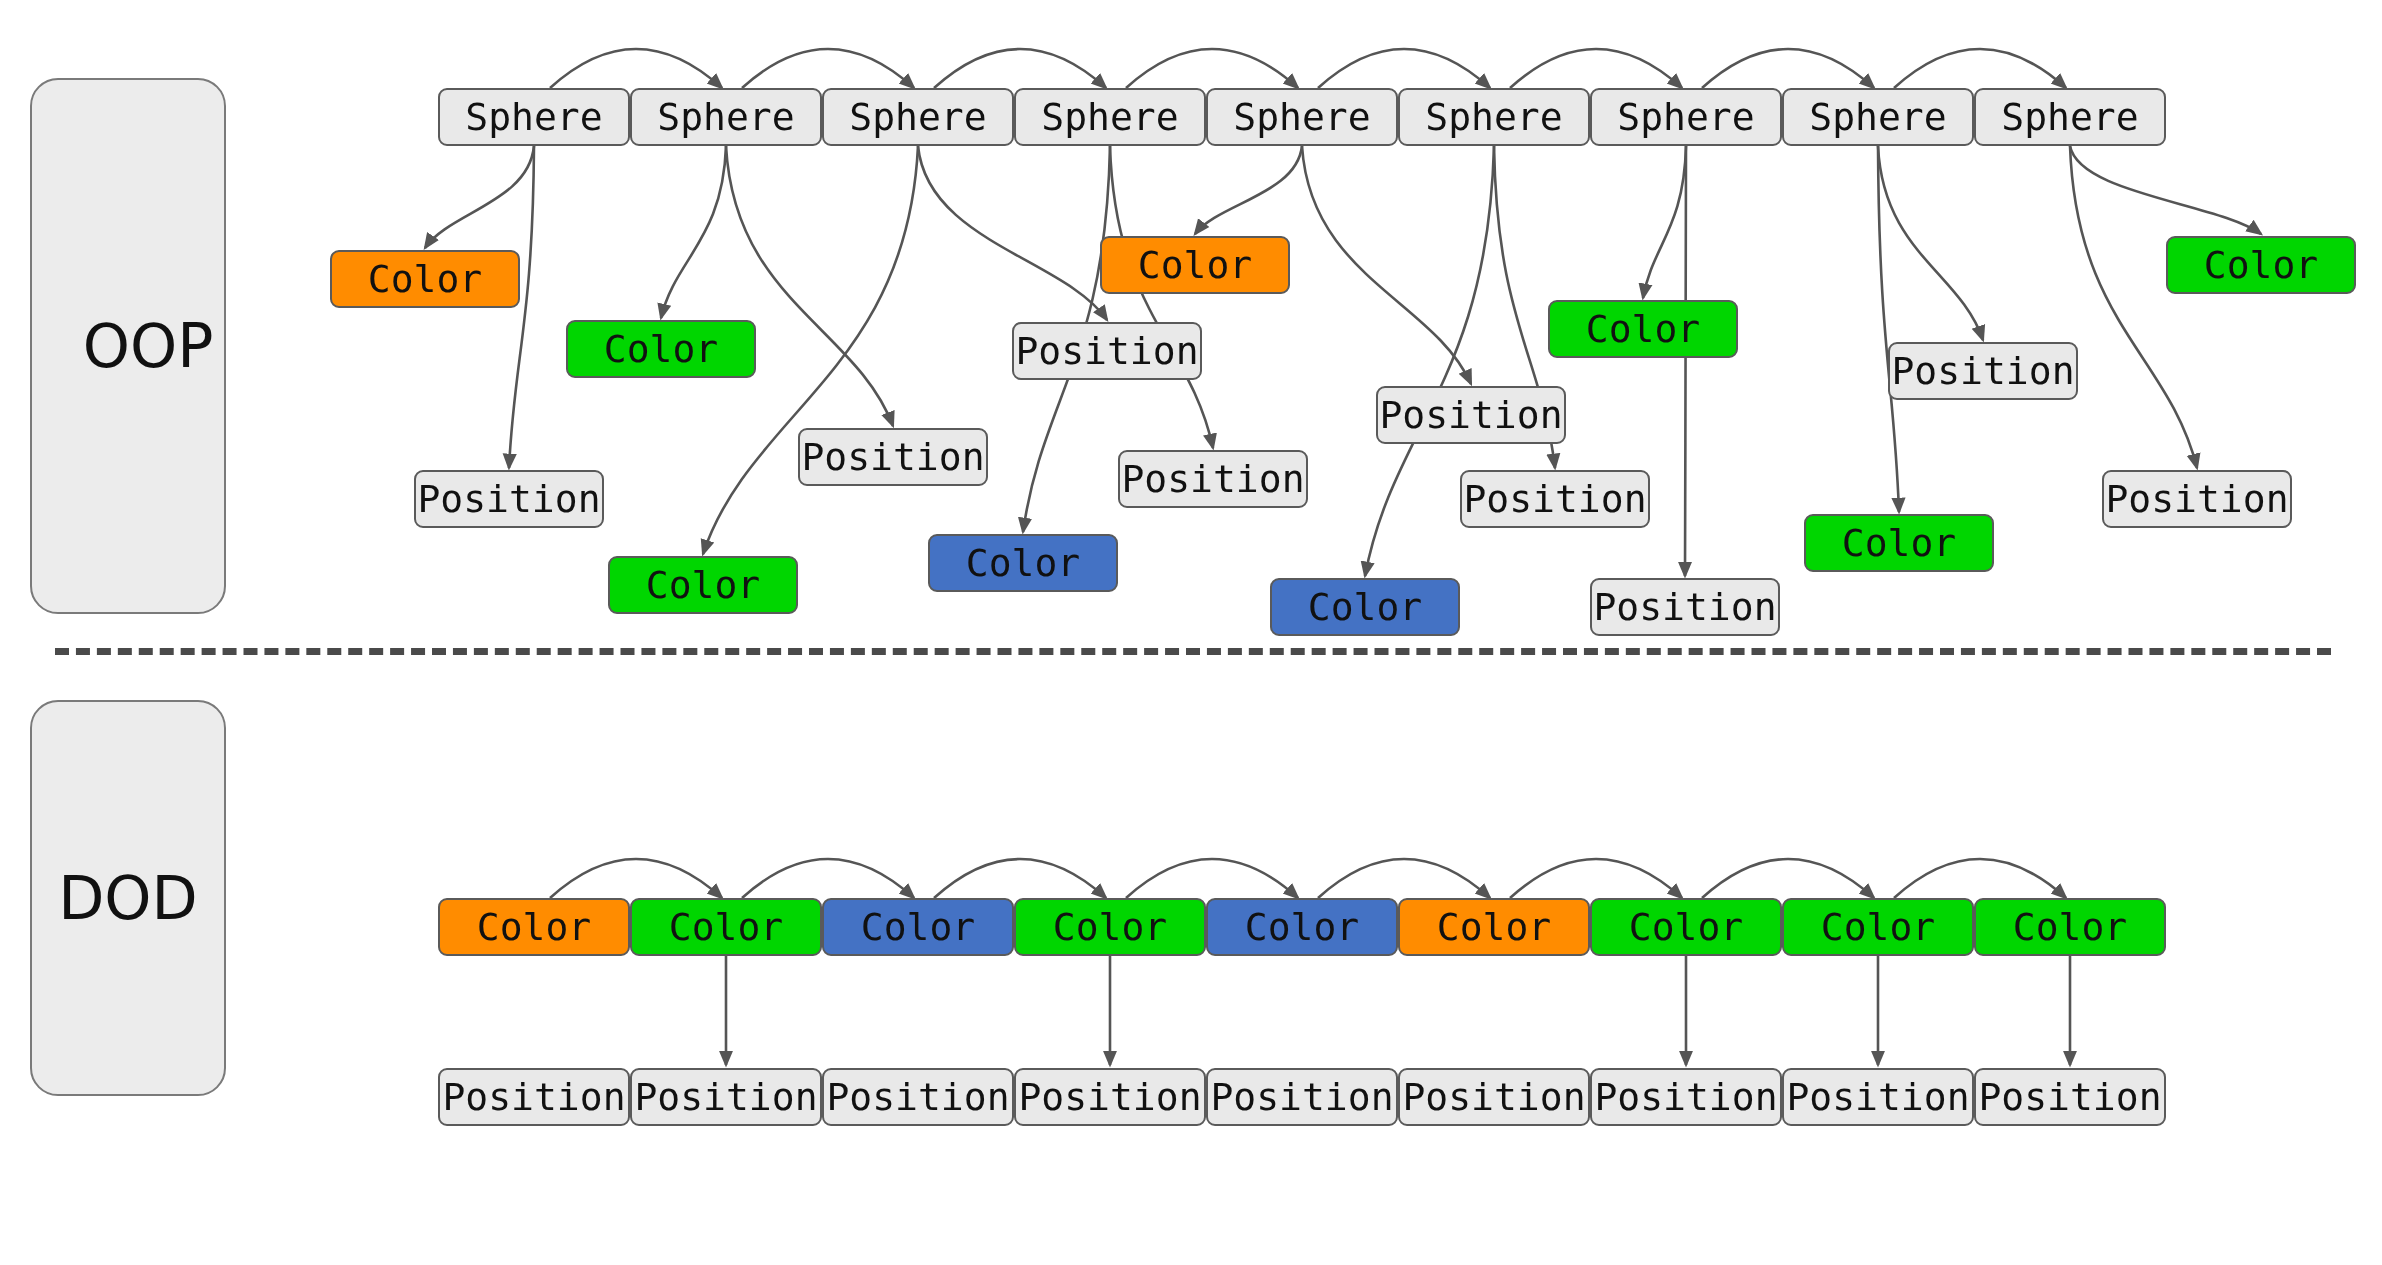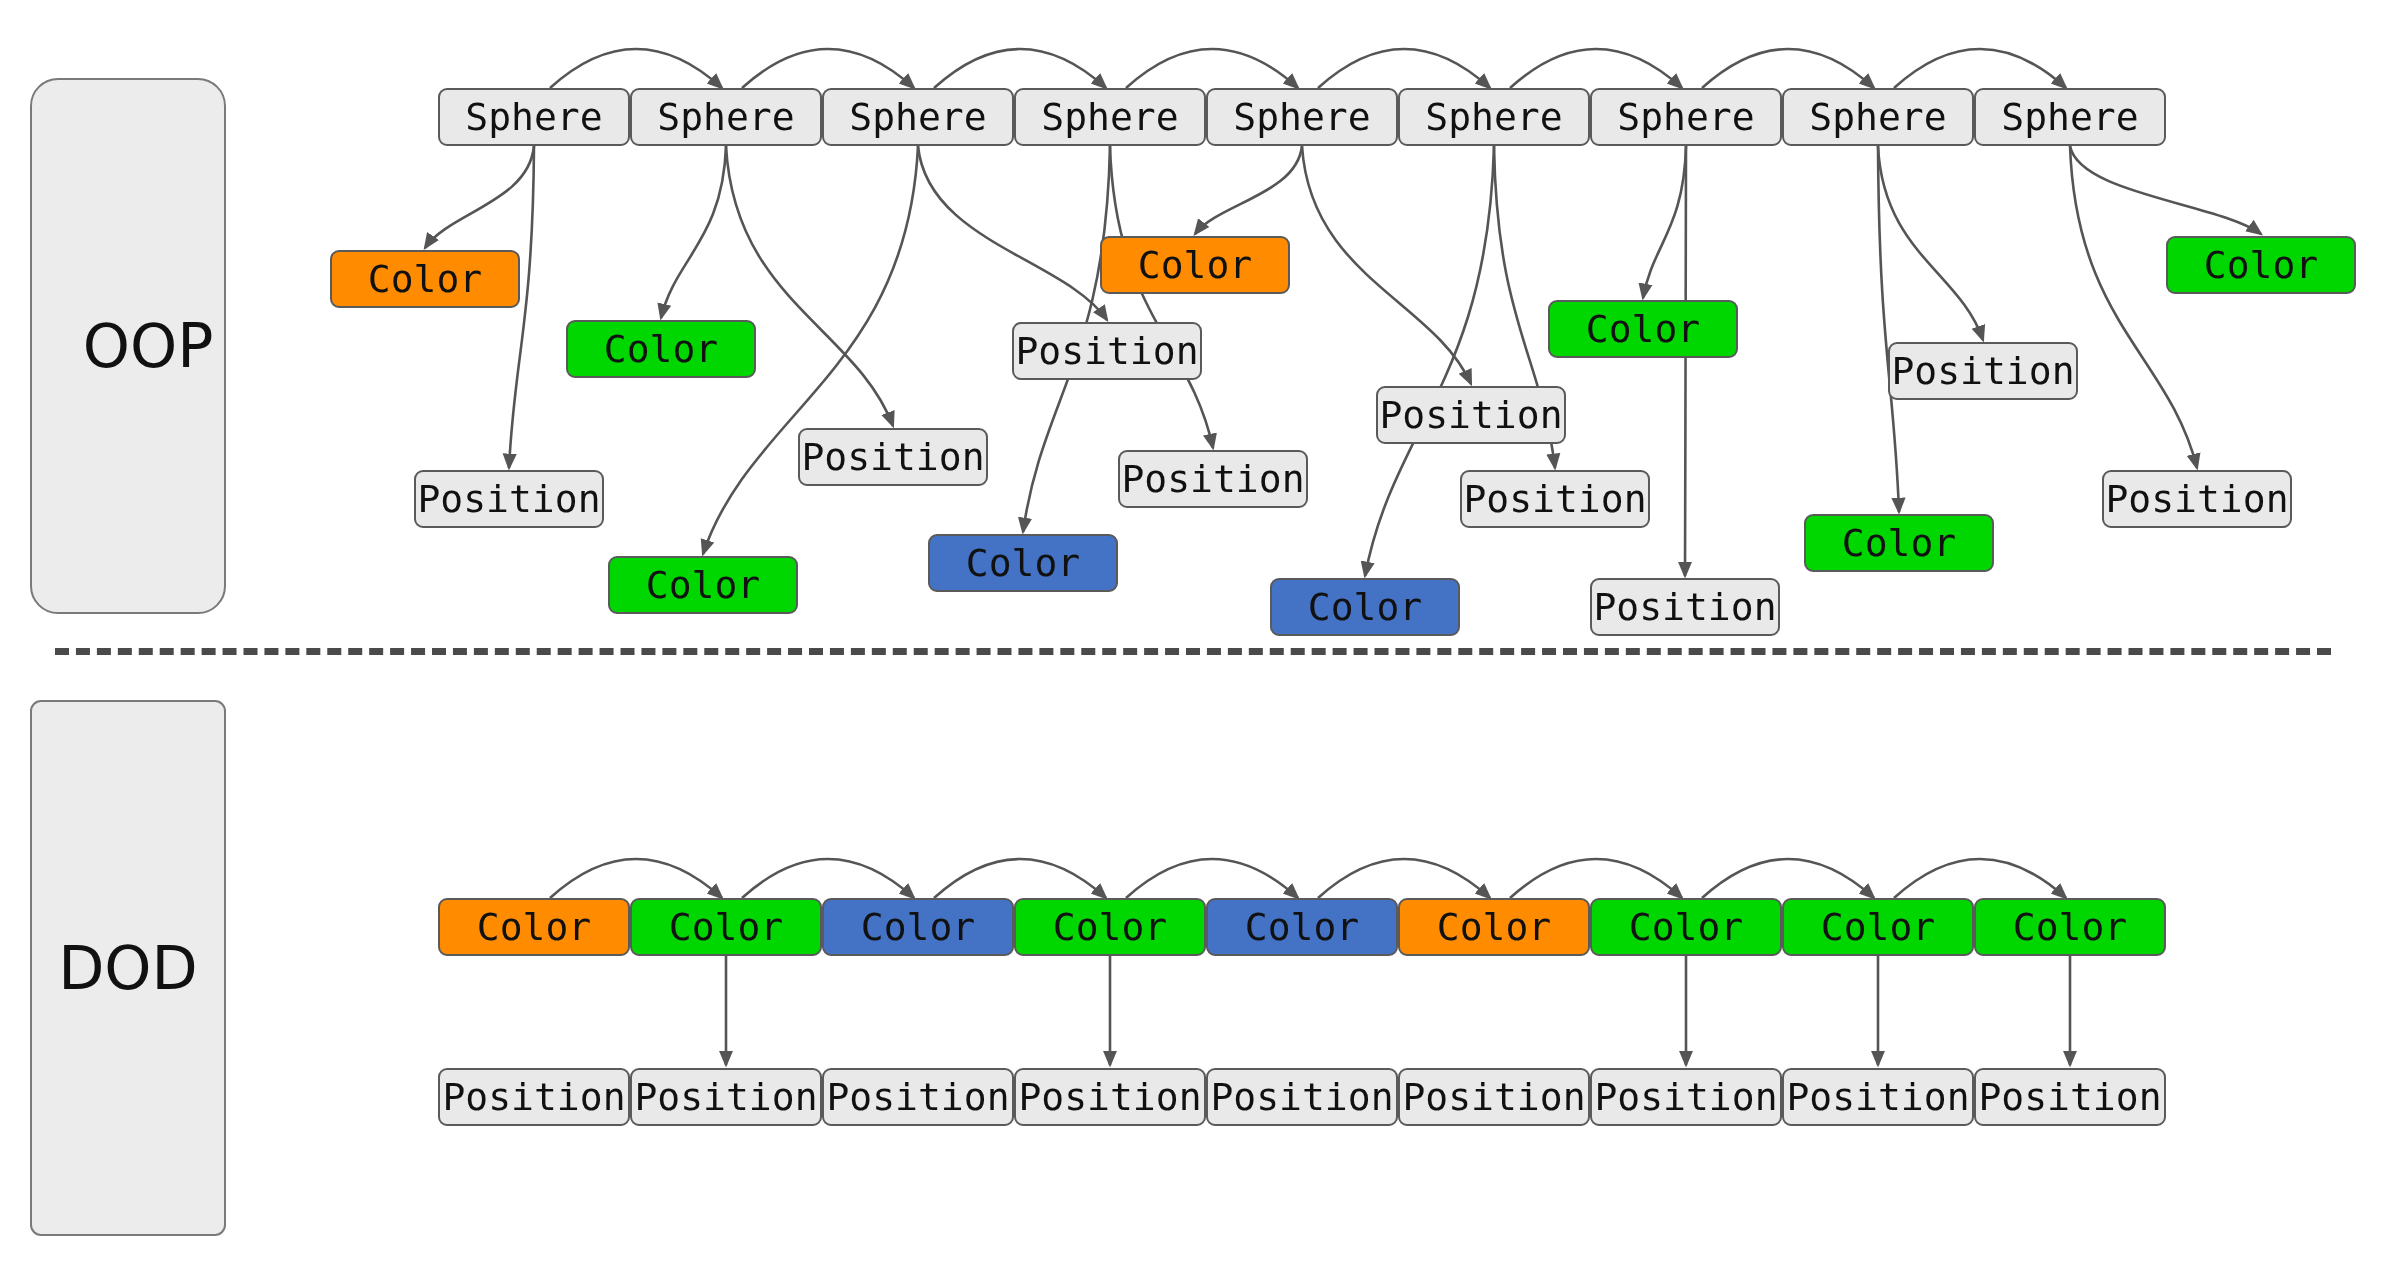--- a/index.html
+++ b/index.html
@@ -36,21 +36,21 @@
     border: 2px solid #7a7a7a;
     border-radius: 28px;
     display: flex;
     align-items: center;
     justify-content: center;
     font-family: "DejaVu Sans", sans-serif;
     font-size: 60px;
     color: #111111;
   }
   #label-oop { top: 78px;  height: 536px; padding-left: 40px; }
-  #label-dod { top: 700px; height: 536px; border-radius: 11px; }
+  #label-dod { top: 700px; height: 396px; }
   #separator {
     position: absolute;
     top: 648px;
     left: 55px;
     width: 2276px;
     height: 0;
     border-top: 7px dashed #4a4a4a;
   }
 </style>
 </head>

